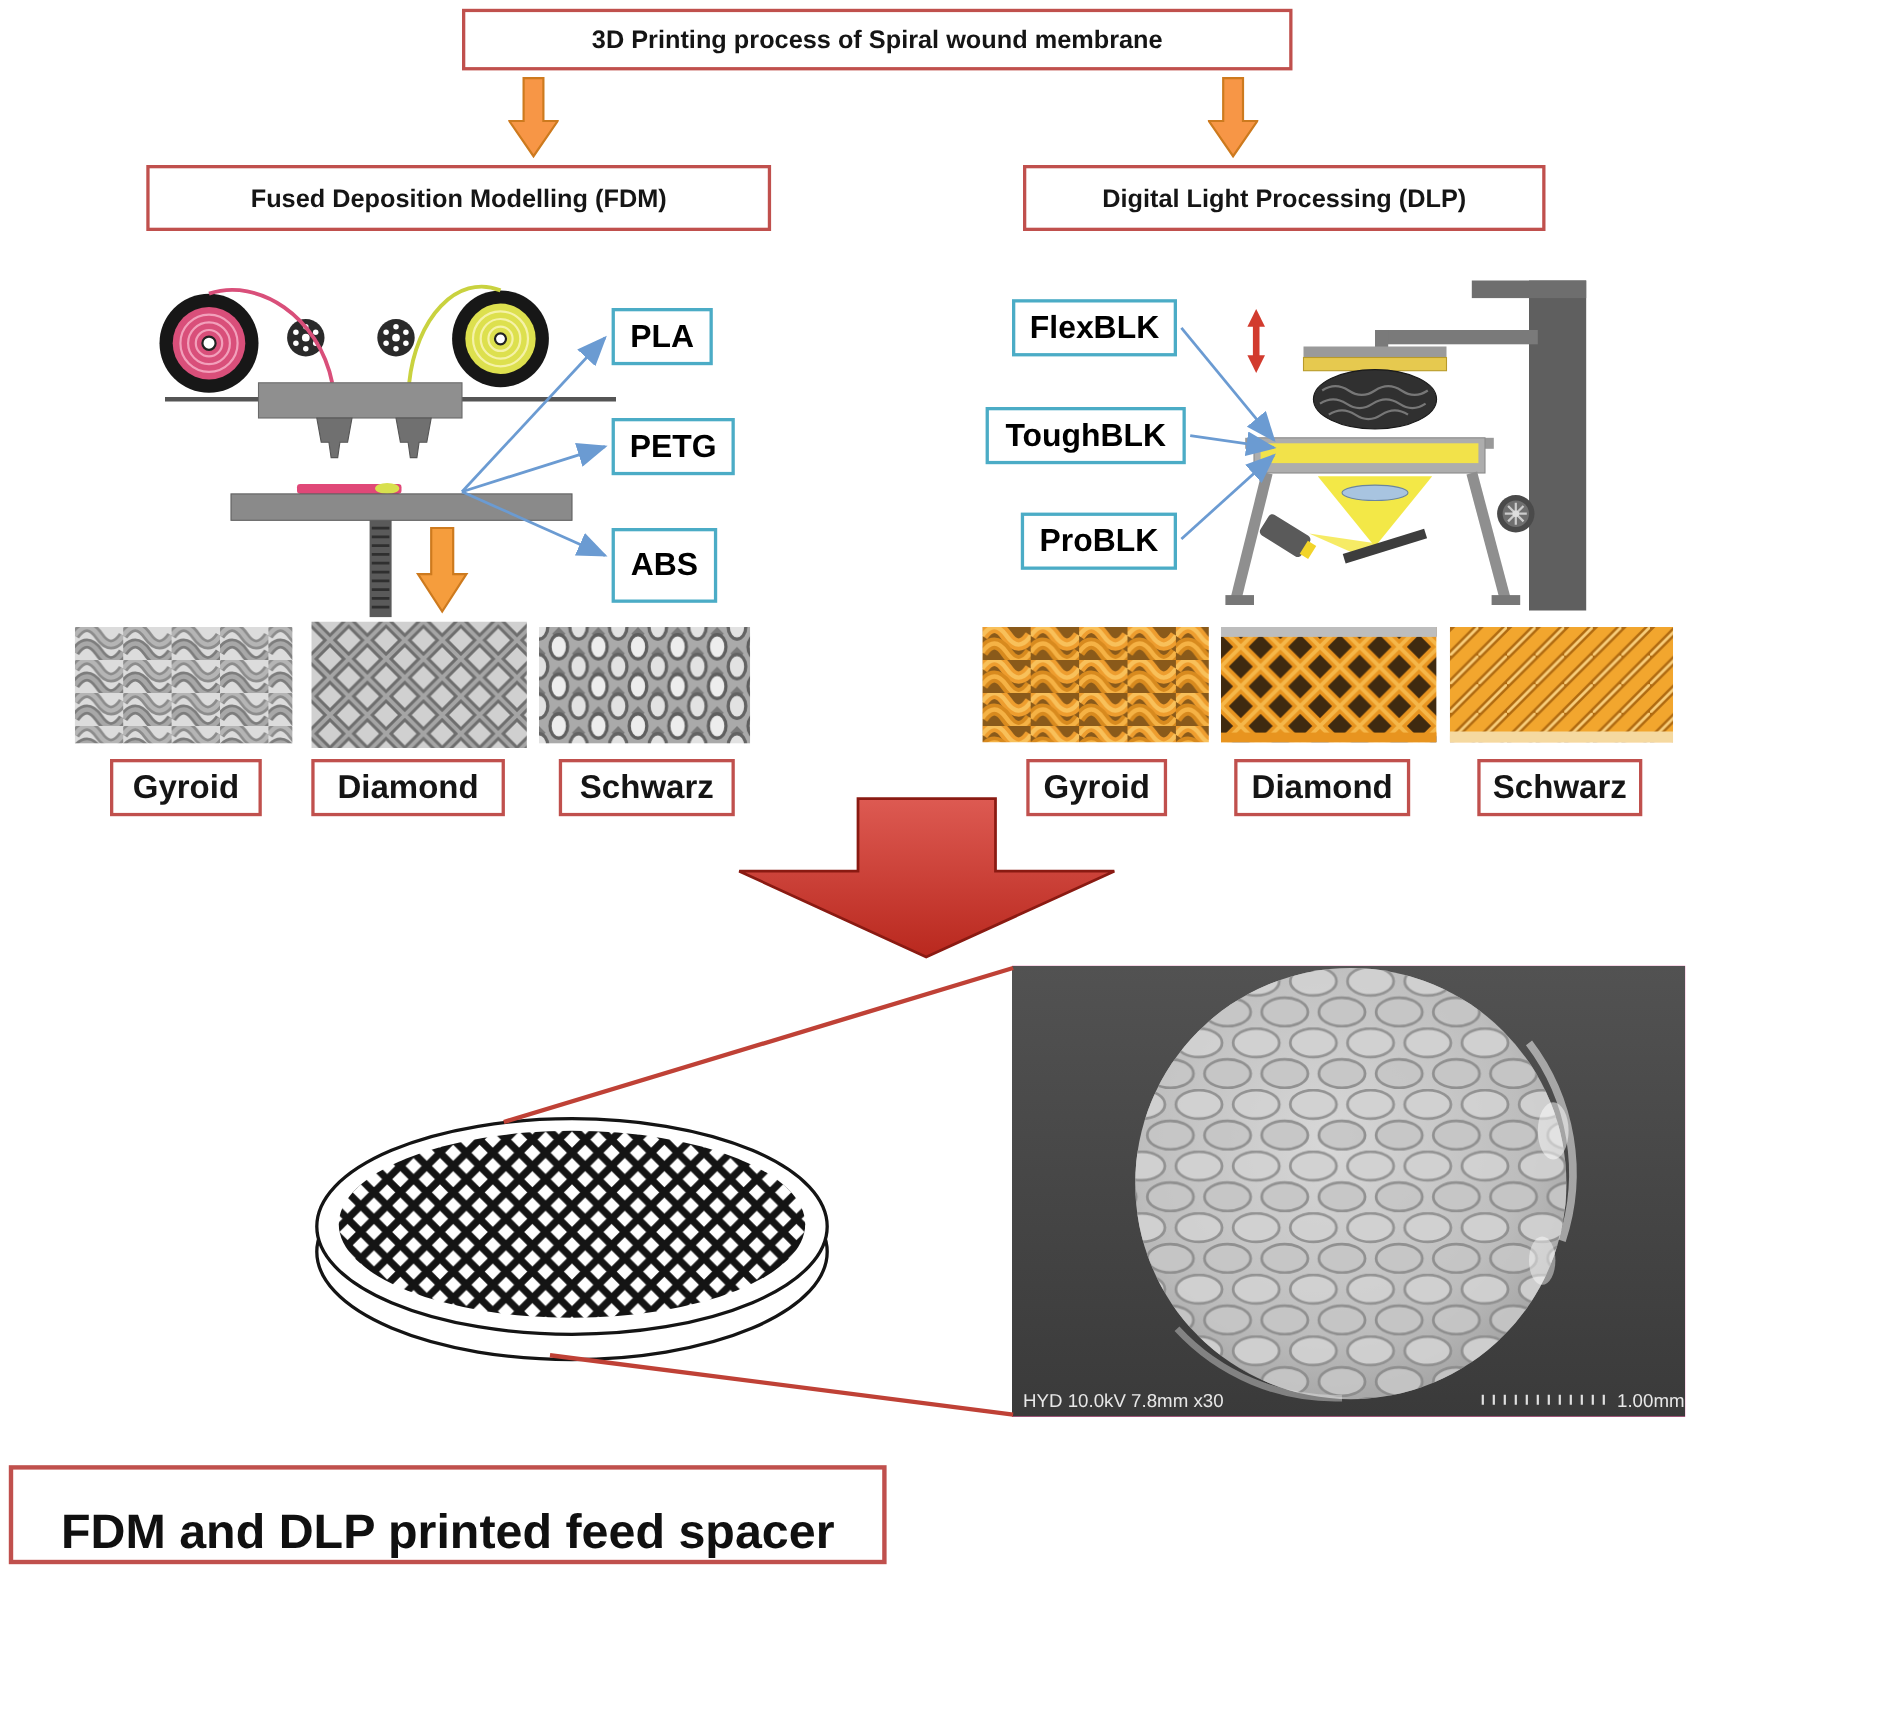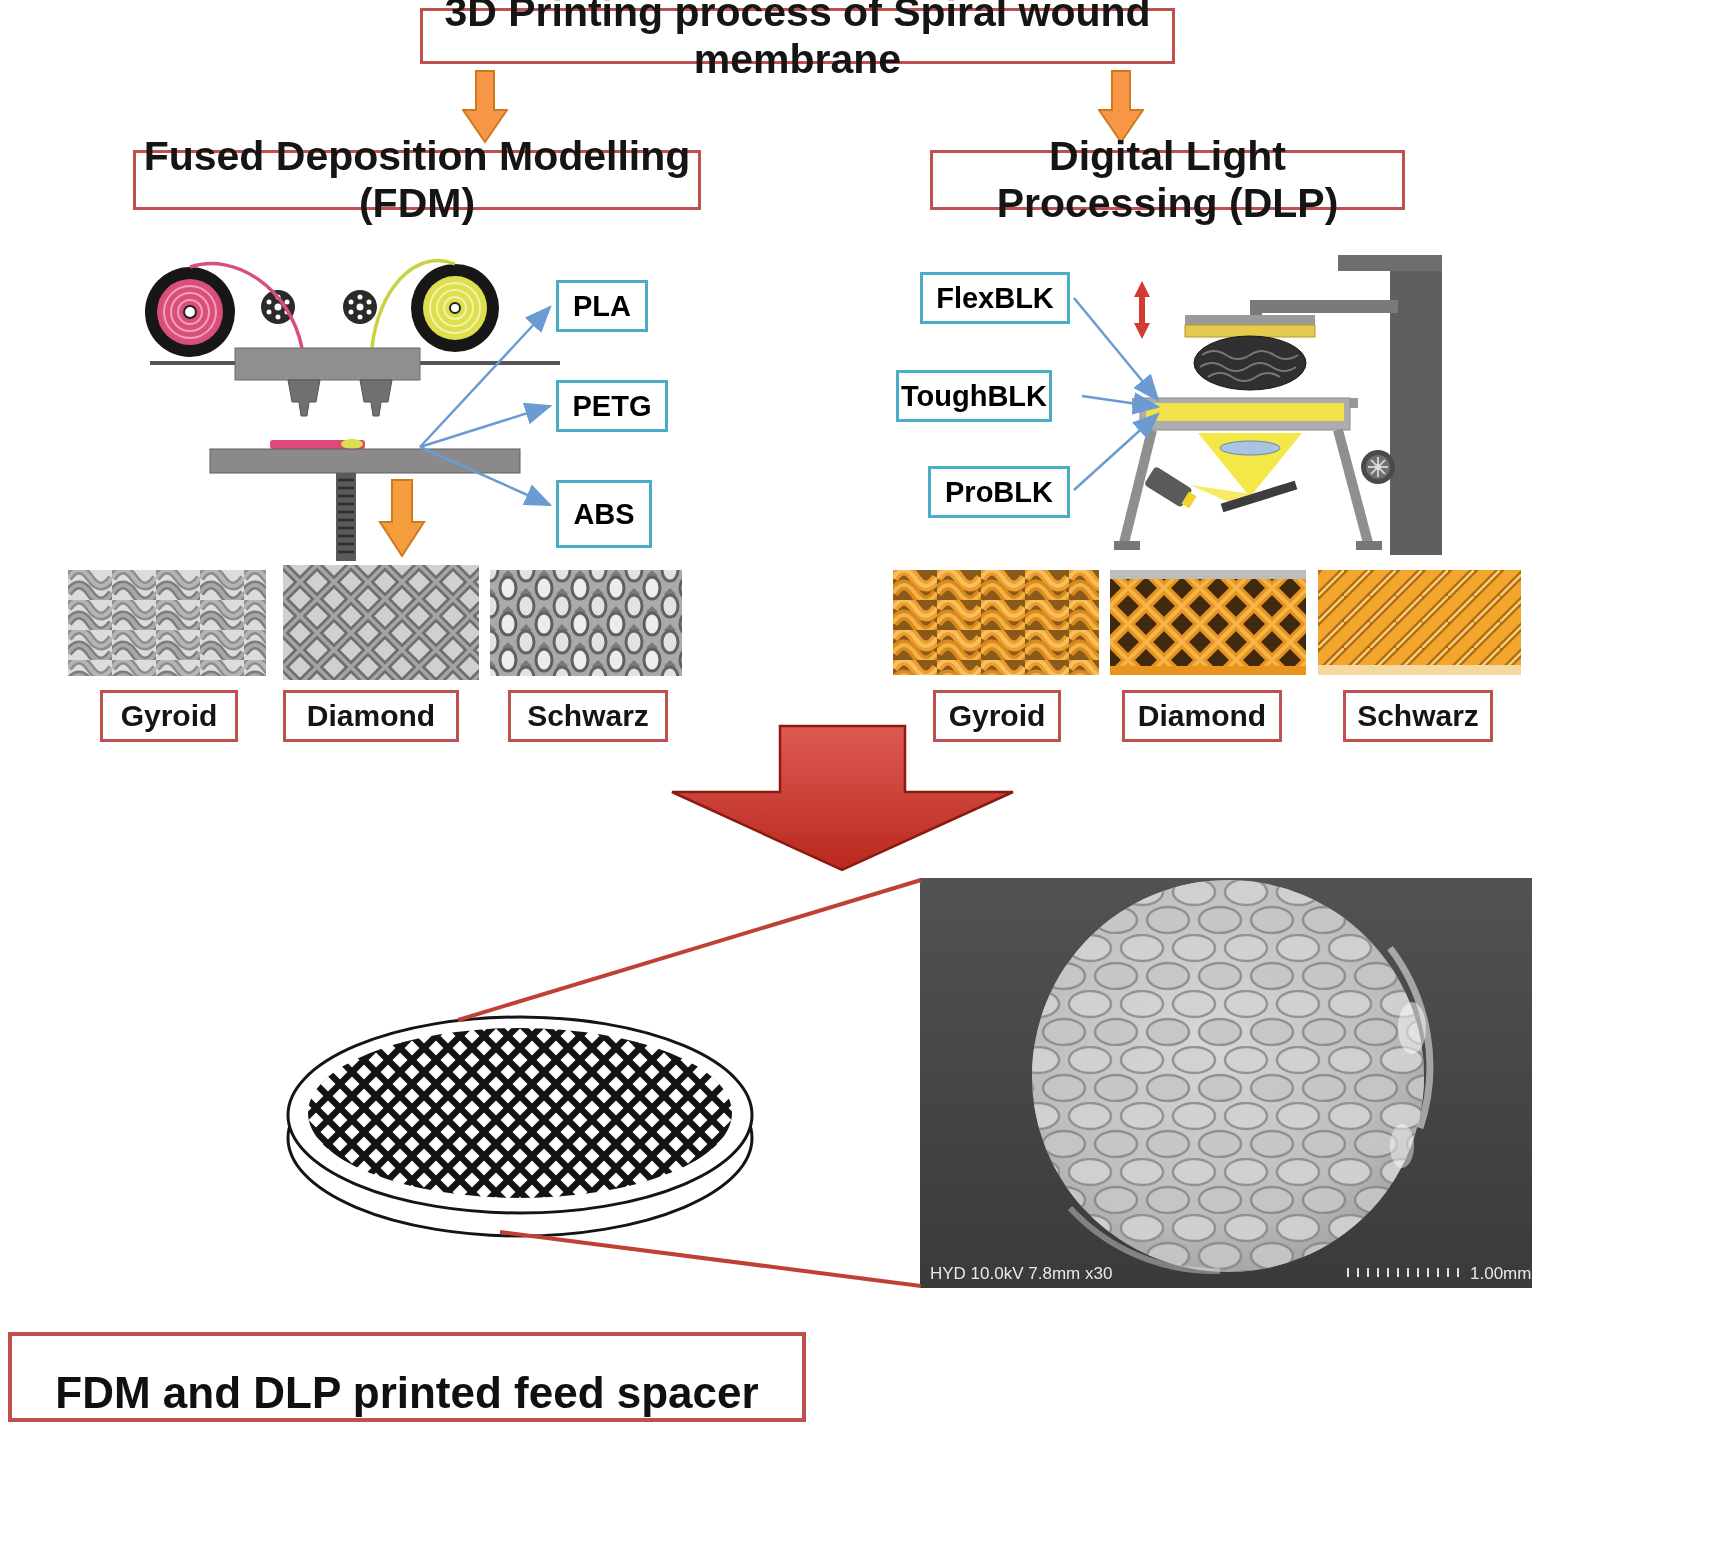--- a/index.html
+++ b/index.html
@@ -5,21 +5,21 @@
   *{margin:0;padding:0;box-sizing:border-box}
   body{font-family:"Liberation Sans",sans-serif;background:#fff;color:#1a1a1a}
   .page{position:relative;width:1720px;height:1560px;background:#fff;overflow:hidden}
   .abs{position:absolute}
   .rbox{border:3px solid #c0504d;background:#fff;display:flex;align-items:center;justify-content:center;
         font-weight:700;color:#151515;text-align:center;z-index:10}
   .tbox{border:3px solid #4bacc6;background:#fff;display:flex;align-items:center;justify-content:center;
         font-weight:700;color:#000000;text-align:center;z-index:10}
   .caption{border:4px solid #c0504d;background:#fff;display:flex;align-items:flex-end;justify-content:center;
         font-weight:700;color:#101010;font-size:44px;z-index:10}
-  .f31{font-size:41px}.f29{font-size:29px}.f30{font-size:30px}
+  .f31{font-size:23px}.f29{font-size:29px}.f30{font-size:30px}
   .sem-wrap{background:#ec4899;overflow:hidden;z-index:5}
   svg{display:block}
 </style>
 </head>
 <body>
 
 <div class="page">
 
   <div class="abs rbox f31" style="left:420px;top:8px;width:755px;height:56px">
     <span>3D Printing process of Spiral wound membrane</span>
@@ -158,21 +158,21 @@
       <circle cx="288" cy="222" r="17" fill="#4a4a4a"></circle>
       <circle cx="288" cy="222" r="12" fill="#6f6f6f"></circle>
       <path d="M288 212 v20 M278 222 h20 M281 215 l14 14 M295 215 l-14 14" stroke="#ccc" stroke-width="2"></path>
       <circle cx="288" cy="222" r="3" fill="#ddd"></circle>
     </g>
   </svg>
 
   <div class="abs tbox f29" style="left:920px;top:272px;width:150px;height:52px">
     <span>FlexBLK</span>
   </div>
-  <div class="abs tbox f29" style="left:896px;top:370px;width:156px;height:52px">
+  <div class="abs tbox f29" style="left:896px;top:370px;width:182px;height:52px">
     <span>ToughBLK</span>
   </div>
   <div class="abs tbox f29" style="left:928px;top:466px;width:142px;height:52px">
     <span>ProBLK</span>
   </div>
 
   <svg class="abs" style="left:68px;top:570px" width="198" height="106">
     <defs>
         <pattern id="pg1" width="44" height="30" patternUnits="userSpaceOnUse">
       <rect width="44" height="30" fill="#dcdcdc"></rect>

